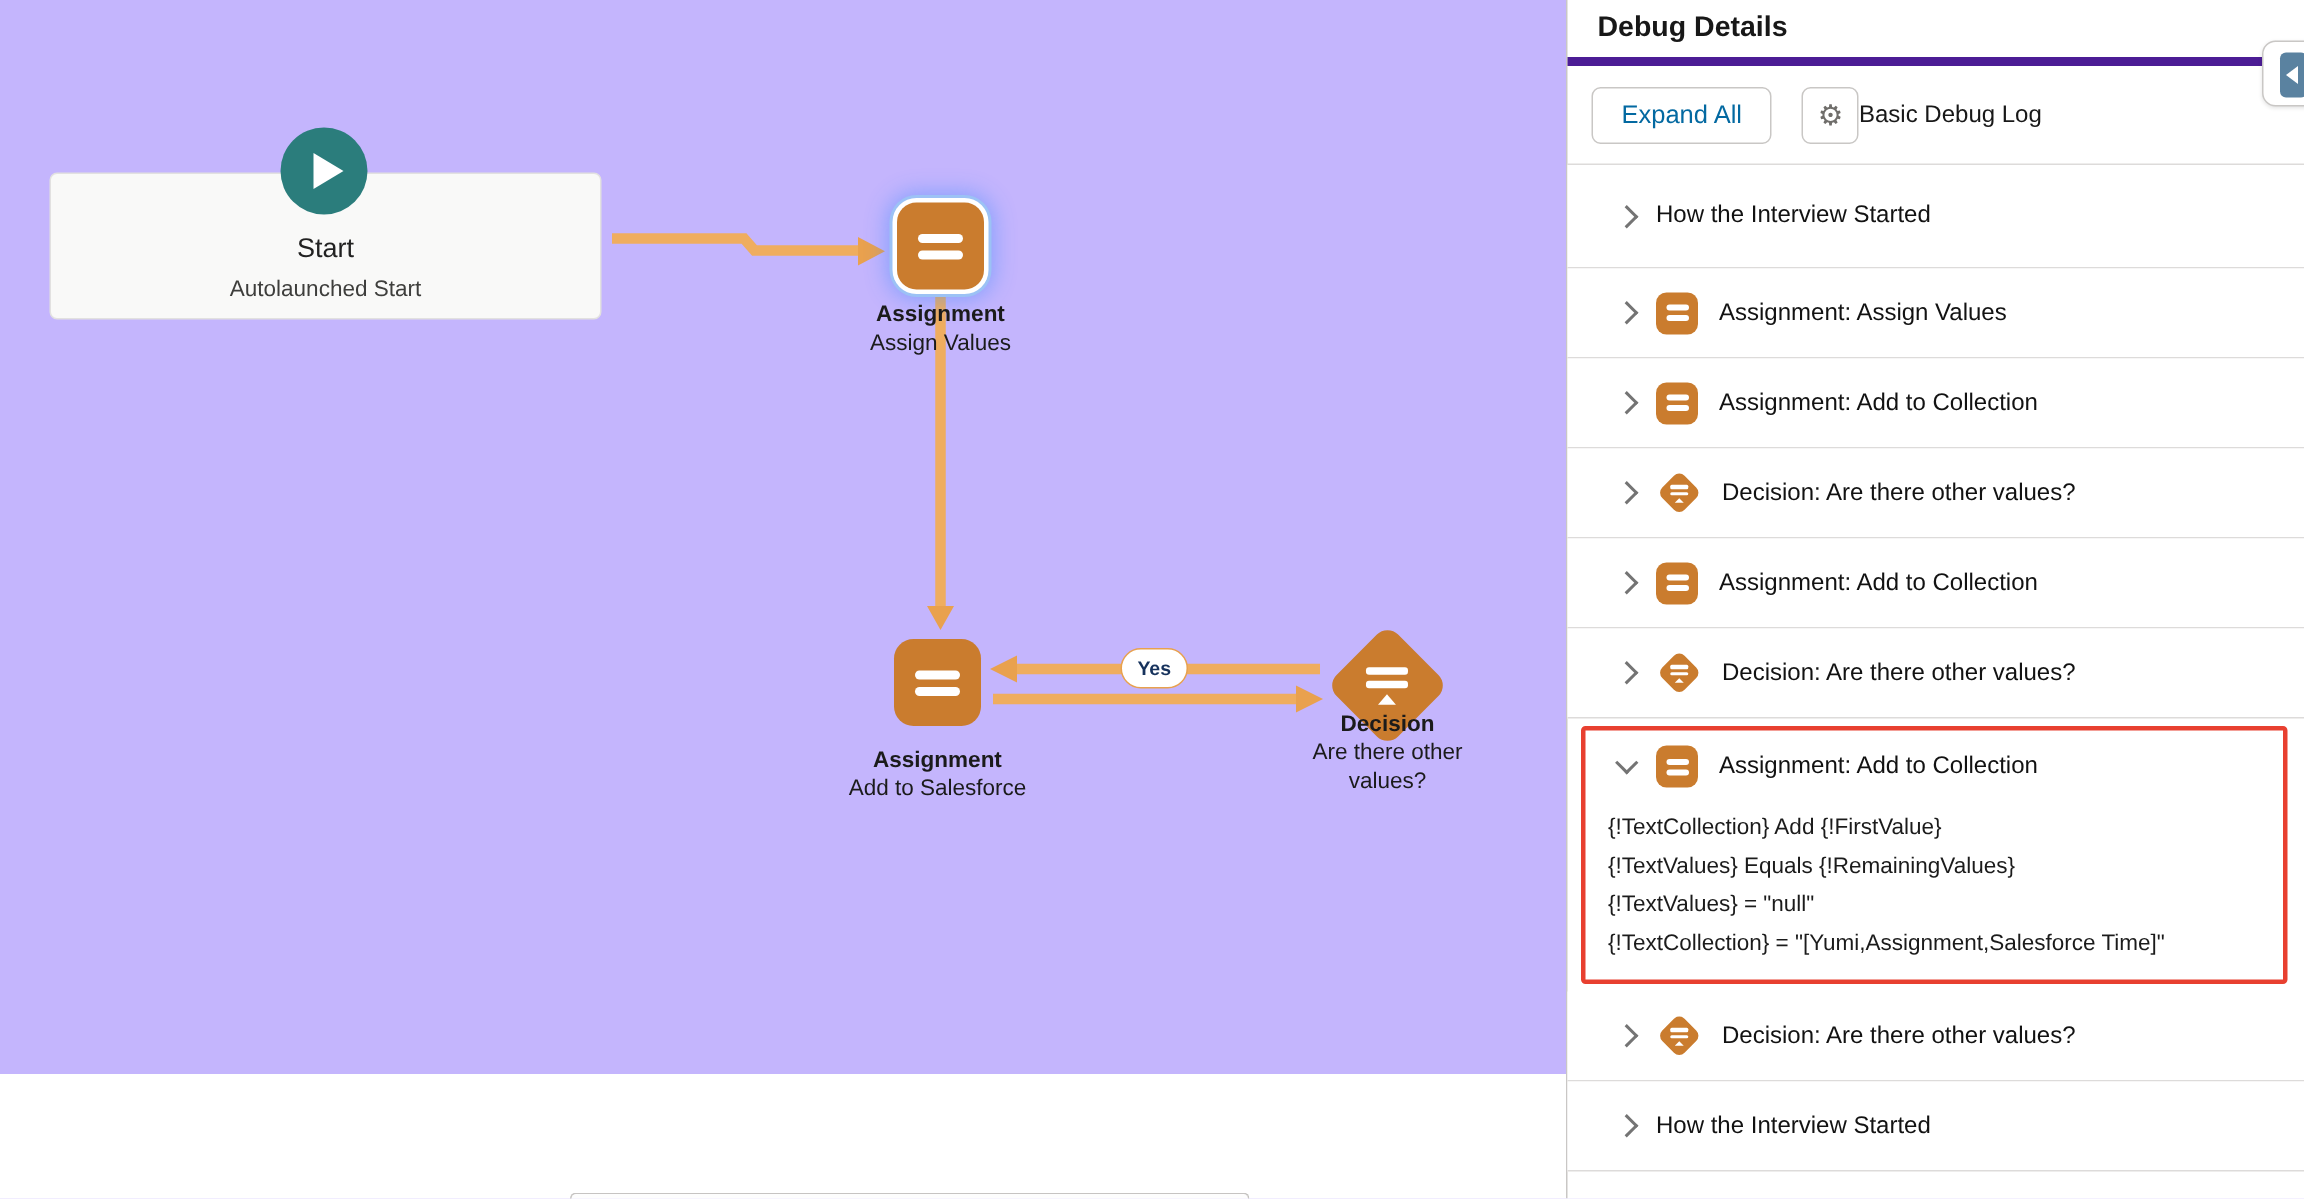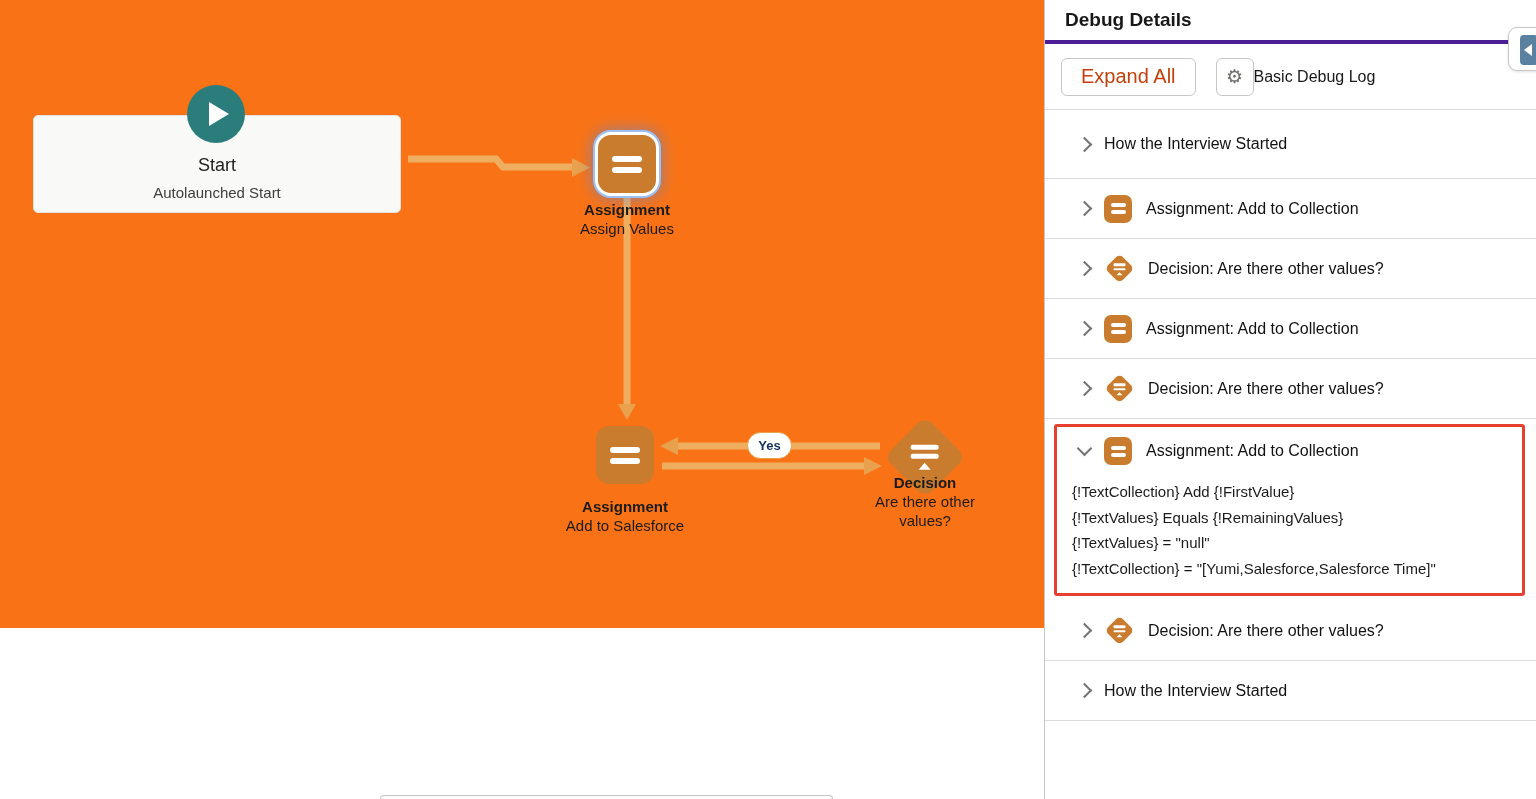--- a/index.html
+++ b/index.html
@@ -1,20 +1,20 @@
 <!DOCTYPE html>
 <html><head>
 <meta charset="utf-8">
 <style>
   * { margin:0; padding:0; box-sizing:border-box; }
   html,body { width:1536px; height:799px; overflow:hidden; background:#fff;
               font-family:"Liberation Sans", sans-serif; color:#181818; position:relative; }
 
   
-  .canvas { position:absolute; left:0; top:0; width:1044px; height:628px; background:#f97316;text-decoration:underline; }
+  .canvas { position:absolute; left:0; top:0; width:1044px; height:716px; background:#c4b5fd;text-decoration:underline; }
 
   .start-box { position:absolute; left:33px; top:115px; width:368px; height:98px;
                background:#f9f9f8; border:1px solid #e2e1e0; border-radius:5px; }
   .start-circle { position:absolute; left:187px; top:85px; width:58px; height:58px;
                   border-radius:50%; background:#2b7d7c; display:flex; align-items:center; justify-content:center; z-index:2; }
   .play-tri { width:0; height:0; border-top:12px solid transparent; border-bottom:12px solid transparent;
               border-left:20px solid #fff; margin-left:6px; }
   .start-title { position:absolute; left:33px; top:155px; width:368px; text-align:center;
                  font-size:18px; font-weight:500; color:#222; }
   .start-sub { position:absolute; left:33px; top:184px; width:368px; text-align:center;
@@ -43,25 +43,25 @@
               border:1.5px solid #e8a14e; border-radius:14px; display:flex; align-items:center; justify-content:center;
               font-size:13px; font-weight:600; color:#16325c; z-index:4;text-align:center; }
 
   .bottom-toolbar-hint { position:absolute; left:380px; top:795px; width:453px; height:6px;
                          background:#fdfdfd; border:1px solid #c6c4c2; border-bottom:none; border-radius:4px 4px 0 0; }
 
   
   .panel { position:absolute; left:1044px; top:0; width:492px; height:799px; background:#fff;
            border-left:1px solid #c9c7c5; }
   .panel-title { height:44px; display:flex; align-items:center; padding:0 20px;
-                 font-size:19px; font-weight:600; color:#181818; border-bottom:4px solid #4c1d95; }
+                 font-size:19px; font-weight:600; color:#181818; border-bottom:6px solid #4c1d95; }
   .panel-toolbar { height:66px; display:flex; align-items:center; padding:0 16px;
                    border-bottom:1px solid #dddbda; }
   .btn-expand { height:38px; padding:0 19px; background:#fff; border:1px solid #c9c7c5; border-radius:6px;
-                color:#c2410c; font-size:20px; font-family:"Liberation Sans", sans-serif; cursor:pointer; }
+                color:#0369a1; font-size:17px; font-family:"Liberation Sans", sans-serif; cursor:pointer; }
   .btn-gear { width:38px; height:38px; margin-left:20px; background:#fff; border:1px solid #c9c7c5;
               border-radius:6px; display:flex; align-items:center; justify-content:center;
               font-size:19px; color:#706e6b; cursor:pointer; }
   .log-type { font-size:16px; color:#181818; }
 
   .panel-toggle { position:absolute; left:1508px; top:27px; width:40px; height:44px; background:#fff;
                   border:1px solid #c9c7c5; border-radius:9px; box-shadow:0 1px 3px rgba(0,0,0,.12); z-index:5; }
   .panel-toggle .blue { position:absolute; left:11px; top:7px; width:18px; height:30px; background:#5a82a0;
                         border-radius:4px; display:flex; align-items:center; justify-content:center; }
   .panel-toggle .tri { width:0; height:0; border-top:6px solid transparent; border-bottom:6px solid transparent;
@@ -163,20 +163,28 @@
       <span>⚙</span>
     </button>
     <span class="log-type">Basic Debug Log</span>
   </div>
 
   <div class="dbg-row first">
     <span class="chev right"></span>
     <span class="row-label">How the Interview Started</span>
   </div>
 
+  <div class="dbg-row">
+    <span class="chev right"></span>
+    <span class="mini-icon">
+        <span class="bar"></span>
+        <span class="bar"></span>
+      </span>
+    <span class="row-label">Assignment: Assign Values</span>
+  </div>
 
   <div class="dbg-row">
     <span class="chev right"></span>
     <span class="mini-icon">
         <span class="bar"></span>
         <span class="bar"></span>
       </span>
     <span class="row-label">Assignment: Add to Collection</span>
   </div>
 
@@ -223,21 +231,21 @@
       <span class="mini-icon">
           <span class="bar"></span>
           <span class="bar"></span>
         </span>
       <span class="row-label">Assignment: Add to Collection</span>
     </div>
     <div class="expanded-details">
       <div>{!TextCollection} Add {!FirstValue}</div>
       <div>{!TextValues} Equals {!RemainingValues}</div>
       <div>{!TextValues} = "null"</div>
-      <div>{!TextCollection} = "[Yumi,Salesforce,Salesforce Time]"</div>
+      <div>{!TextCollection} = "[Yumi,Assignment,Salesforce Time]"</div>
     </div>
   </div>
 
   <div class="dbg-row">
     <span class="chev right"></span>
     <span class="mini-dec">
       <span class="dia">
           <span class="g">
             <span class="gb"></span>
             <span class="gb"></span>

